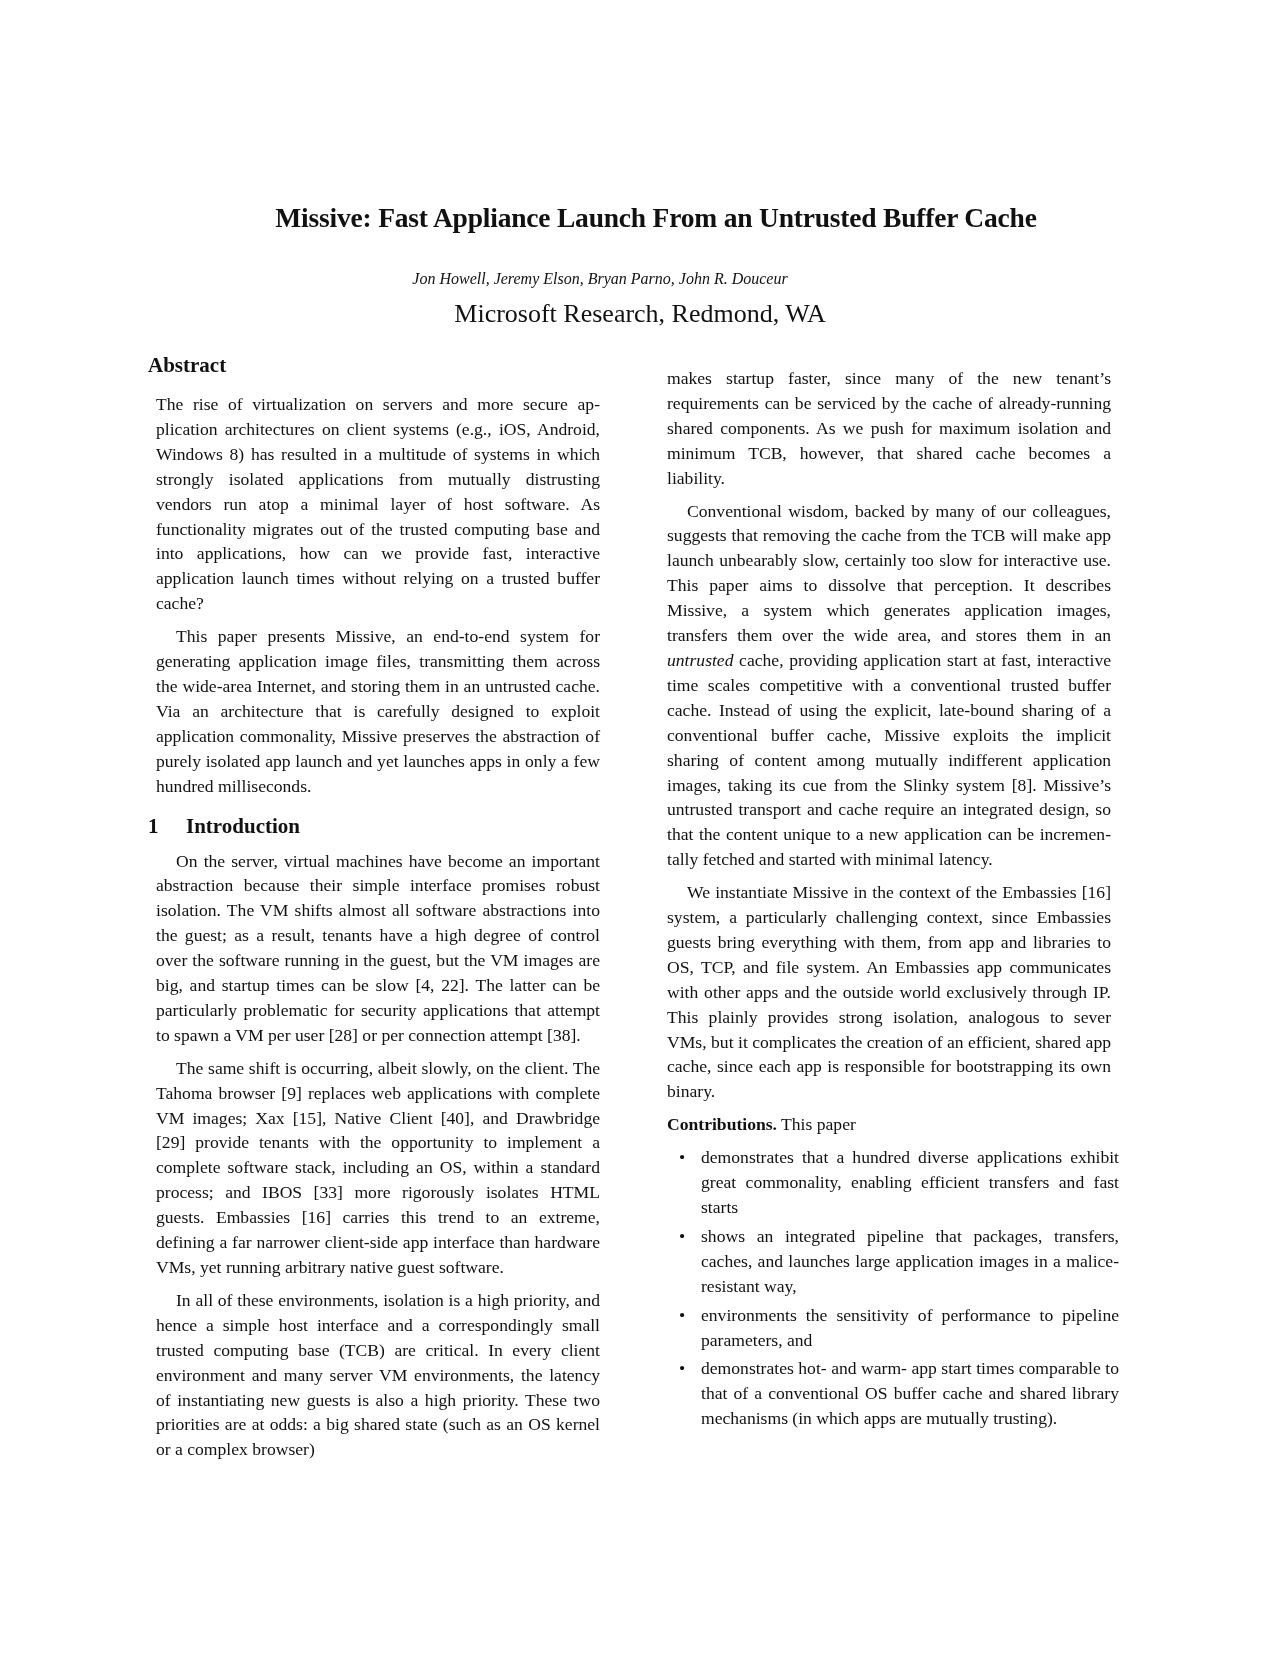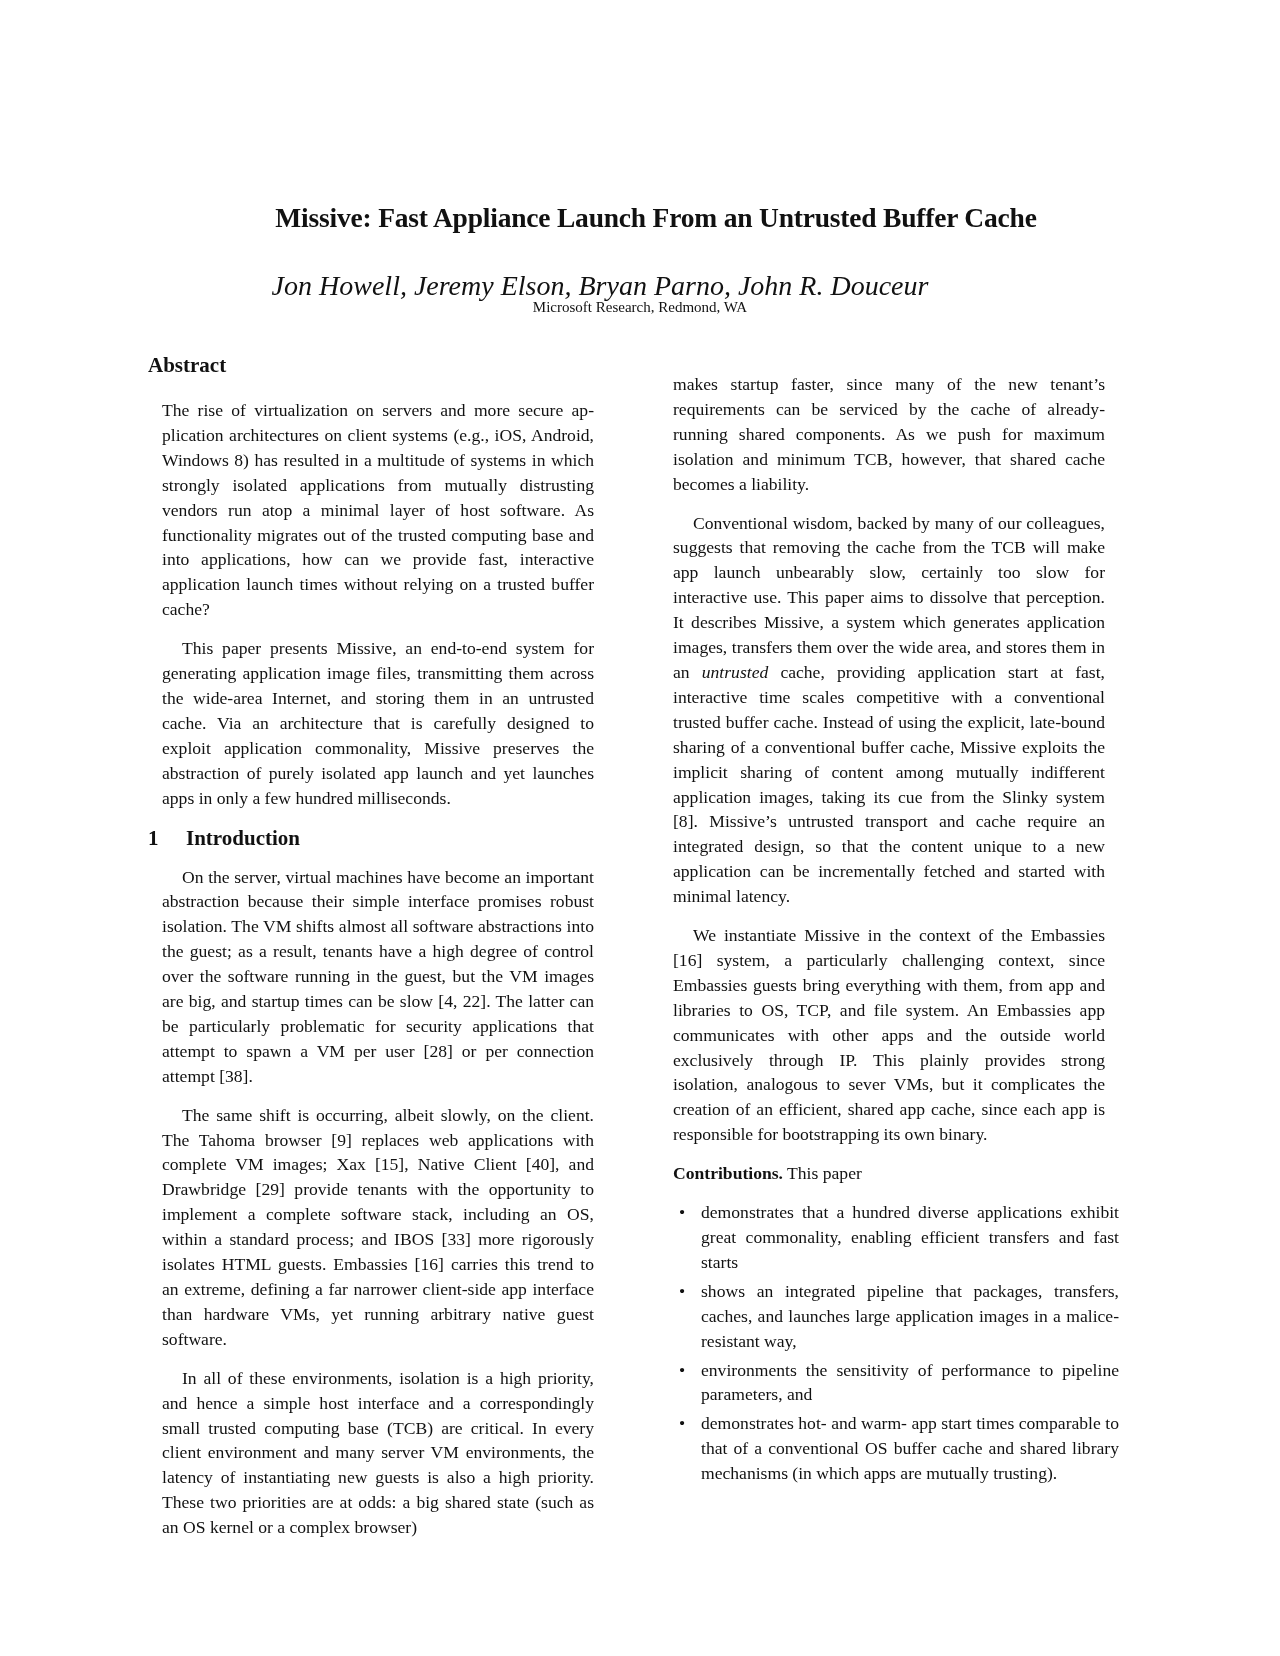--- a/index.html
+++ b/index.html
@@ -1,23 +1,23 @@
 <!DOCTYPE html>
 <html><head>
   <meta charset="utf-8">
   <style>
     html, body { margin: 0; padding: 0; background: #ffffff; }
     body { width: 1280px; height: 1656px; position: relative; overflow: hidden; color: #111; font-family: "Liberation Serif", "DejaVu Serif", serif; }
     .title { position: absolute; top: 202px; left: 0; width: 1280px; text-align: center; font-weight: bold; font-size: 27.5px; letter-spacing: -0.2px; padding-left: 16px; }
-    .authors { position: absolute; top: 270px; left: 0; width: 1200px; text-align: center; font-style: italic; font-size: 28px; }
-    .affil { position: absolute; top: 299px; left: 0; width: 1280px; text-align: center; font-size: 15px; }
+    .authors { position: absolute; top: 270px; left: 0; width: 1200px; text-align: center; font-style: italic; font-size: 16px; }
+    .affil { position: absolute; top: 299px; left: 0; width: 1280px; text-align: center; font-size: 26px; }
     .col { position: absolute; top: 358px; width: 460px; font-size: 17.6px; line-height: 24.9px; text-align: justify; hyphens: manual; }
     .col.left { left: 148px; }
     .col.right { left: 659px; }
-    .col p { margin: 14px; text-indent: 20px; }
+    .col p { margin: 8px; text-indent: 20px; }
     .col p.noindent { text-indent: 0; }
     .abs-head { text-align: left; font-weight: bold; font-size: 21px; margin: 0 0 0 0; line-height: 26px; position: relative; top: -6px; }
     .sec-head { font-weight: bold; font-size: 21px; margin: 14px 0 10px 0; line-height: 26px; font-family: Liberation Serif, serif; }
     .sec-head .num { display: inline-block; width: 38px; }
     .contrib-head { margin-top: 46px; }
     .contrib-head b { font-weight: bold; }
     ul.contrib { list-style: none; margin: 2px 0 0 0; padding: 0 0 0 42px; }
     ul.contrib li { position: relative; margin-bottom: 4px; }
     ul.contrib li .bullet { position: absolute; left: -22px; top: 0; }
     em { }

